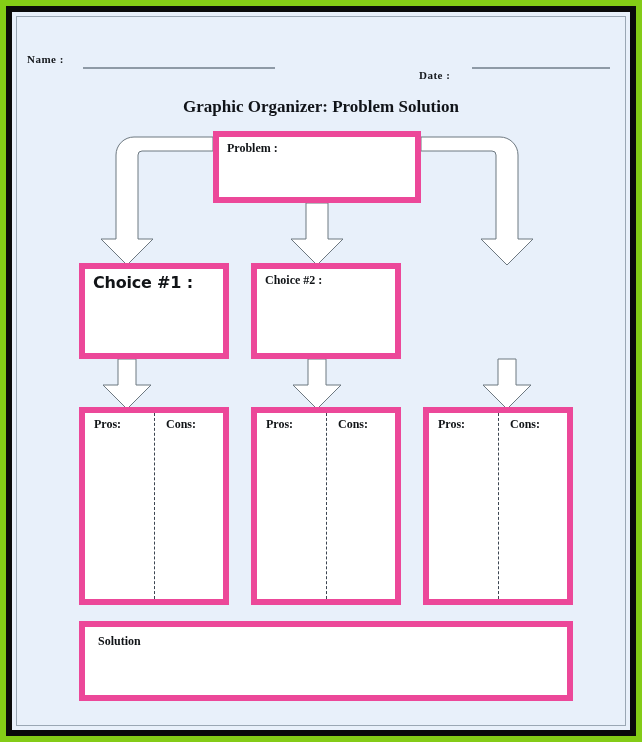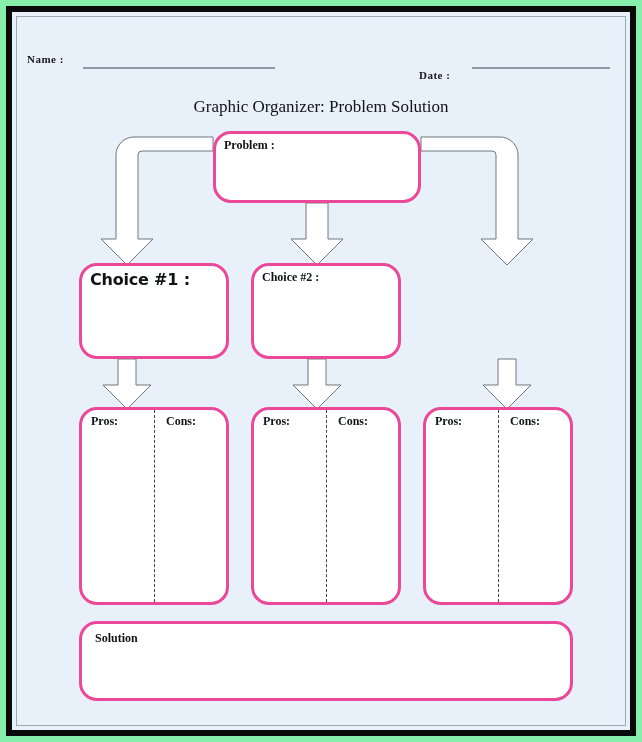--- a/index.html
+++ b/index.html
@@ -9,21 +9,21 @@
     background: #ffffff;
   }
   body {
     font-family: "Liberation Serif", "DejaVu Serif", serif;
   }
 
   .page {
     position: relative;
     width: 642px;
     height: 742px;
-    background: #86efac;
+    background: #84cc16;
     box-sizing: border-box;
     overflow: hidden;
   }
 
   
   .outer-frame {
     position: absolute;
     left: 6px;
     top: 6px;
     width: 630px;
@@ -70,31 +70,31 @@
   }
 
   
   .title {
     position: absolute;
     left: 0;
     top: 80px;
     width: 608px;
     text-align: center;
     font-size: 17px;
-    font-weight: normal;
+    font-weight: bold;
     color: #101318;
     font-family: "Liberation Serif", "DejaVu Serif", serif;
   }
 
   
   .box {
     position: absolute;
     background: #ffffff;
-    border: 3px solid #ec4899;
-    border-radius: 18px;
+    border: 6px solid #ec4899;
+    border-radius: 0;
     box-sizing: border-box;
   }
   .box-label {
     position: absolute;
     left: 8px;
     top: 4px;
     font-size: 12px;
     font-weight: bold;
     color: #111417;
     white-space: nowrap;

